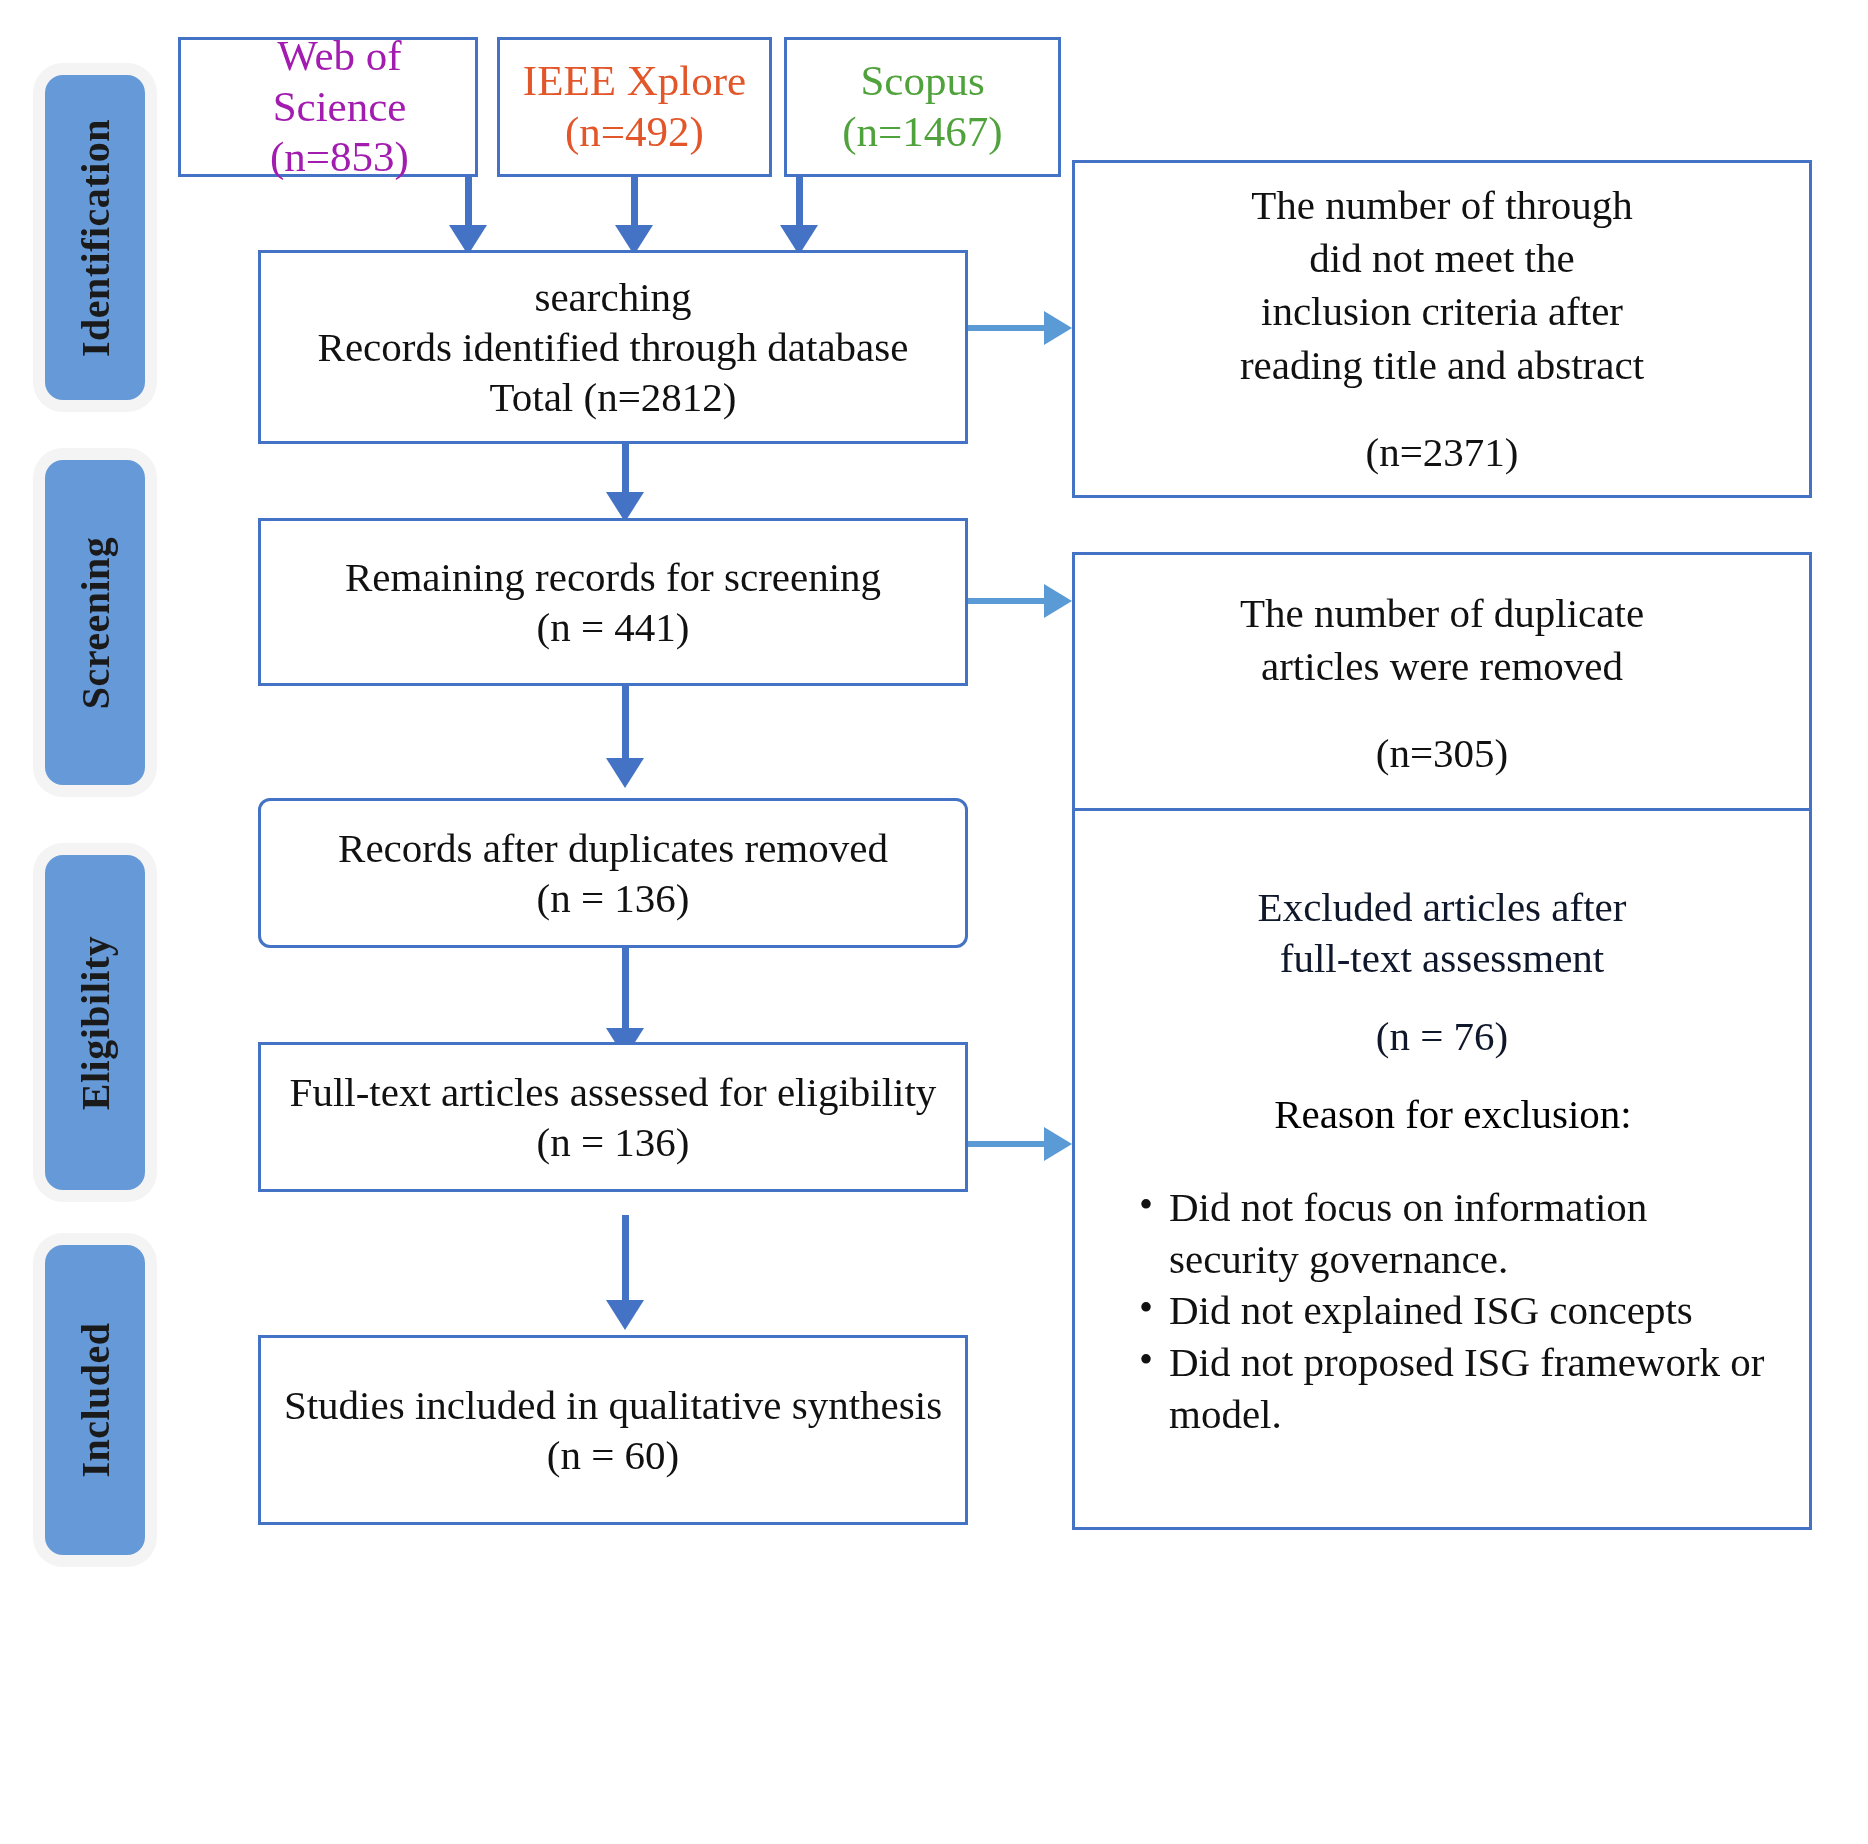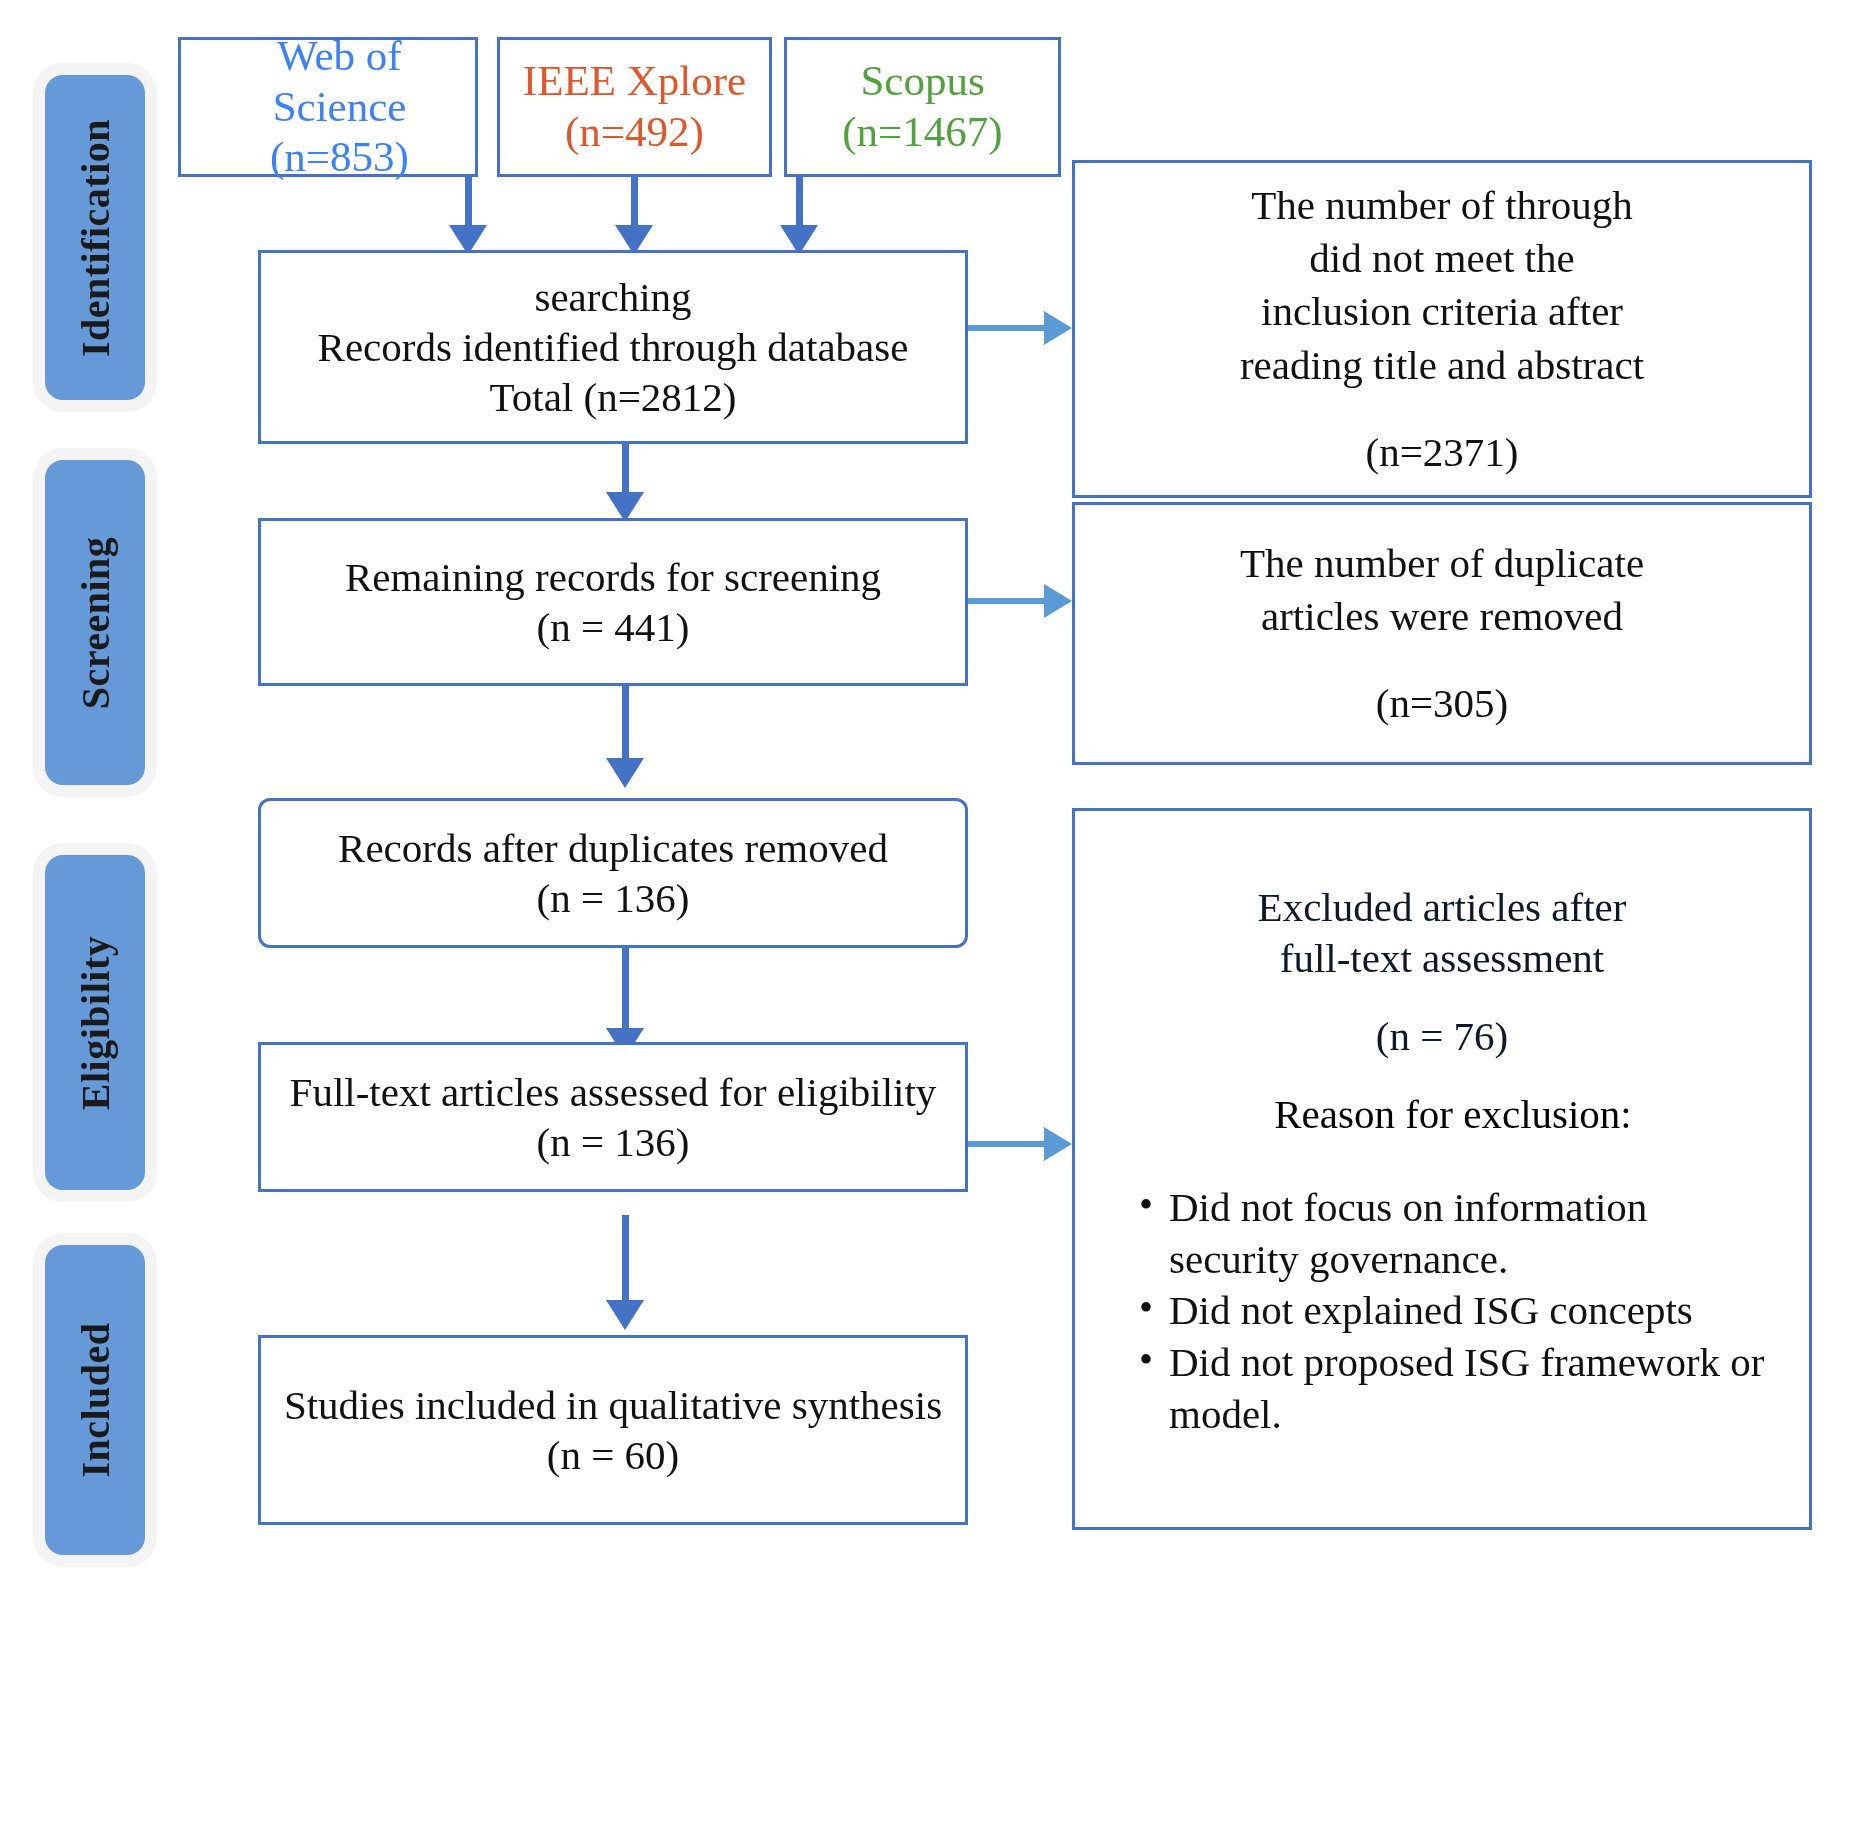--- a/index.html
+++ b/index.html
@@ -15,21 +15,21 @@
         transform:translate(-50%,-50%) rotate(-90deg);
         white-space:nowrap;font-weight:bold;font-size:40px;color:#1a1a1a;
         letter-spacing:.5px;}
 
   
   .box{position:absolute;background:#ffffff;border:3px solid #4472C4;
        box-sizing:border-box;display:flex;align-items:center;
        justify-content:center;text-align:center;}
   .box .txt{font-size:41px;line-height:1.22;color:#111;padding:0 14px;}
   .box.src .txt{font-size:43px;line-height:1.18;}
-  .src-wos .txt{color:#3b82f6;margin-left:23px;}
+  .src-wos .txt{color:#a21caf;margin-left:23px;}
   .src-ieee .txt{color:#E2562A;}
   .src-scopus .txt{color:#4FA23C;}
 
   .box.right .txt{font-size:41px;line-height:1.30;}
 
   
   .rbody{width:100%;padding:0 18px;box-sizing:border-box;text-align:center;}
   .rbody .ln{font-size:41px;line-height:1.26;color:#0f172a;}
   .rbody .sp{height:26px;}
   .rbody .lead{text-align:center;padding-left:22px;font-size:41px;line-height:1.26;}
@@ -152,21 +152,21 @@
     <div class="txt">
       <div>The number of through</div>
       <div>did not meet the</div>
       <div>inclusion criteria after</div>
       <div>reading title and abstract</div>
       <div style="height:34px"></div>
       <div>(n=2371)</div>
     </div>
   </div>
 
-  <div class="box right" style="left:1072px;top:502px;width:740px;height:263px;">
+  <div class="box right" style="left:1072px;top:552px;width:740px;height:263px;">
     <div class="txt">
       <div>The number of duplicate</div>
       <div>articles were removed</div>
       <div style="height:34px"></div>
       <div>(n=305)</div>
     </div>
   </div>
 
   <div class="box right" style="left:1072px;top:808px;width:740px;height:722px;">
     <div class="rbody">

